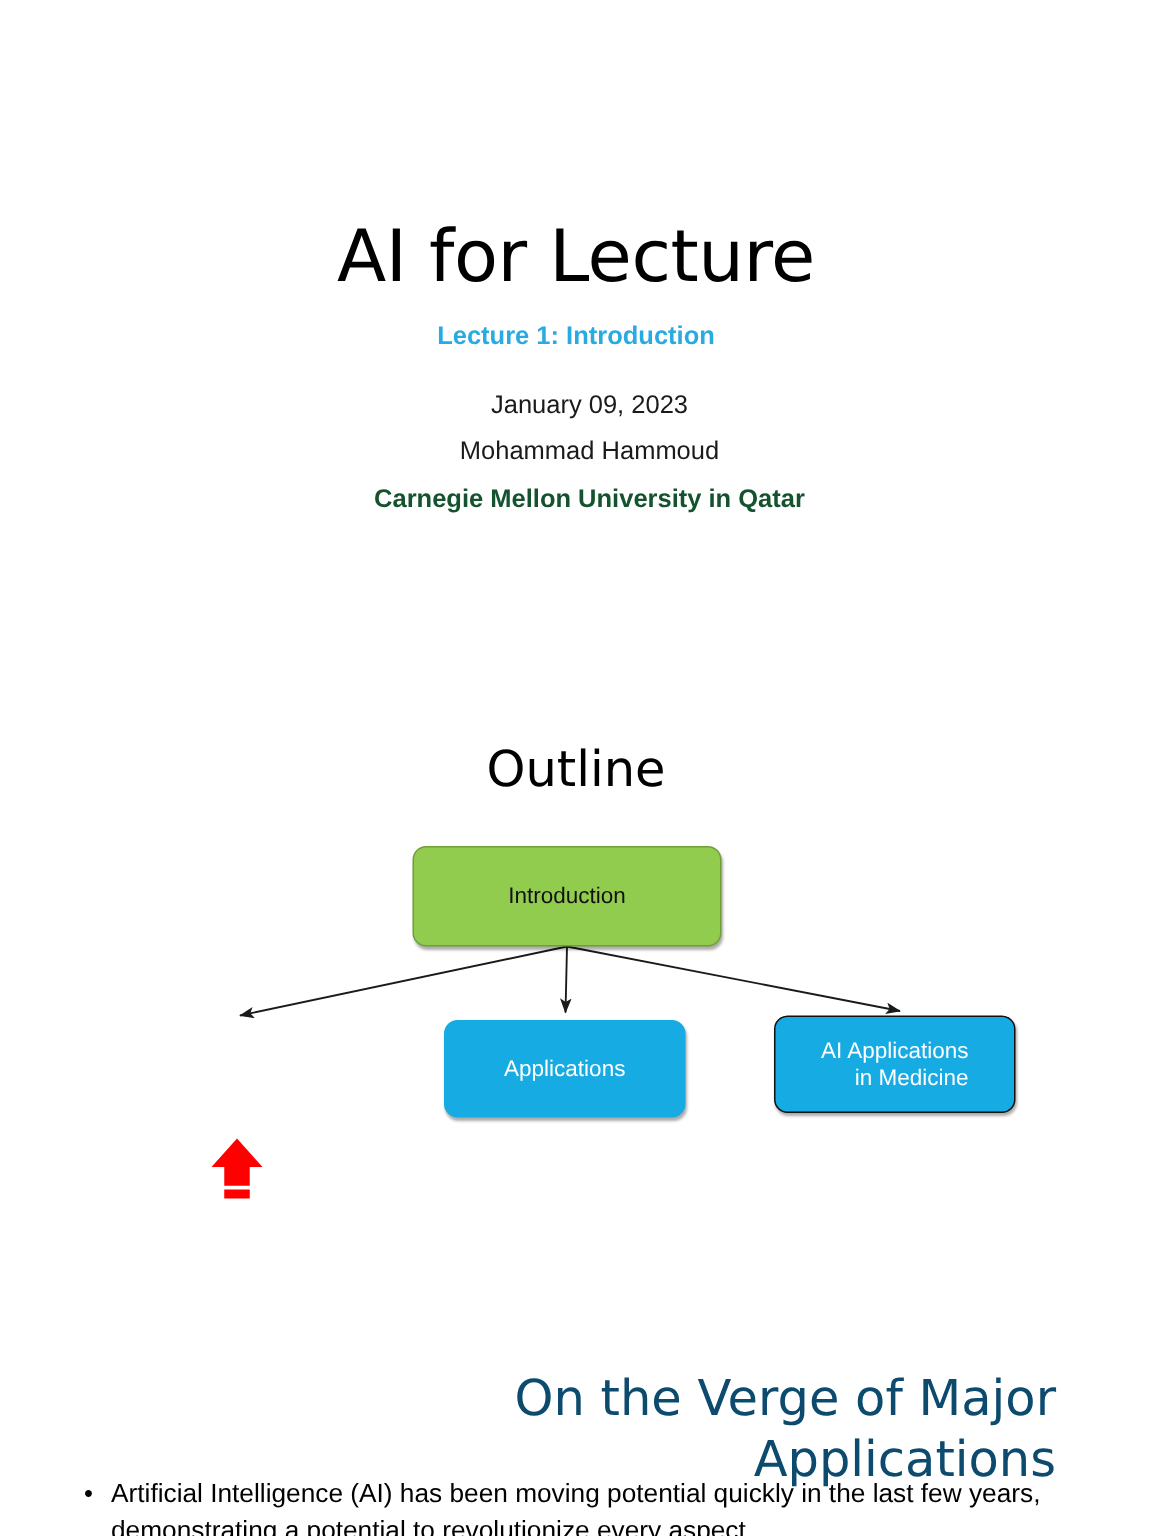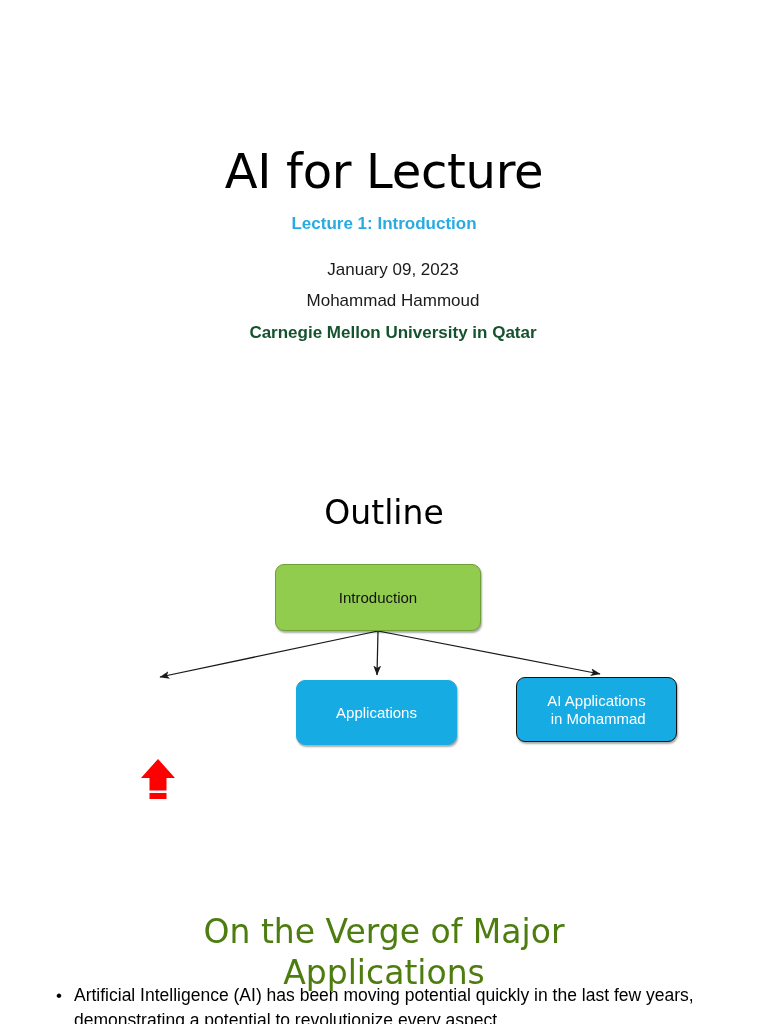--- a/index.html
+++ b/index.html
@@ -171,26 +171,26 @@
     top: 870px;
     width: 768px;
     height: 154px;
     overflow: hidden;
   }
   .bt-heading {
     position: absolute;
     left: 64px;
     top: 14px;
     width: 640px;
-    text-align: center;
+    text-align: right;
     font-family: "DejaVu Sans", sans-serif;
     font-size: 33px;
     font-weight: 400;
     line-height: 41px;
-    color: #4d7c0f;
+    color: #0c4a6e;
   }
   .bt-body {
     position: absolute;
     left: 56px;
     top: 113px;
     width: 660px;
   }
   .bullet-row {
     display: flex;
     align-items: flex-start;
@@ -253,21 +253,21 @@
       </div>
 
 
       <div class="node node-child node-c2">
         <span>Applications</span>
       </div>
 
       <div class="node node-child node-c3">
         <span>
           <span>AI Applications</span><br>
-          <span>in Mohammad</span>
+          <span>in Medicine</span>
         </span>
       </div>
 
       <svg class="red-arrow" viewBox="0 0 40 45">
         <path d="M20 2 L37 21 L28.5 21 L28.5 33.5 L11.5 33.5 L11.5 21 L3 21 Z" fill="#FF0000"></path>
         <rect x="11.5" y="36" width="17" height="6" fill="#FF0000"></rect>
       </svg>
 
     </div>
 

